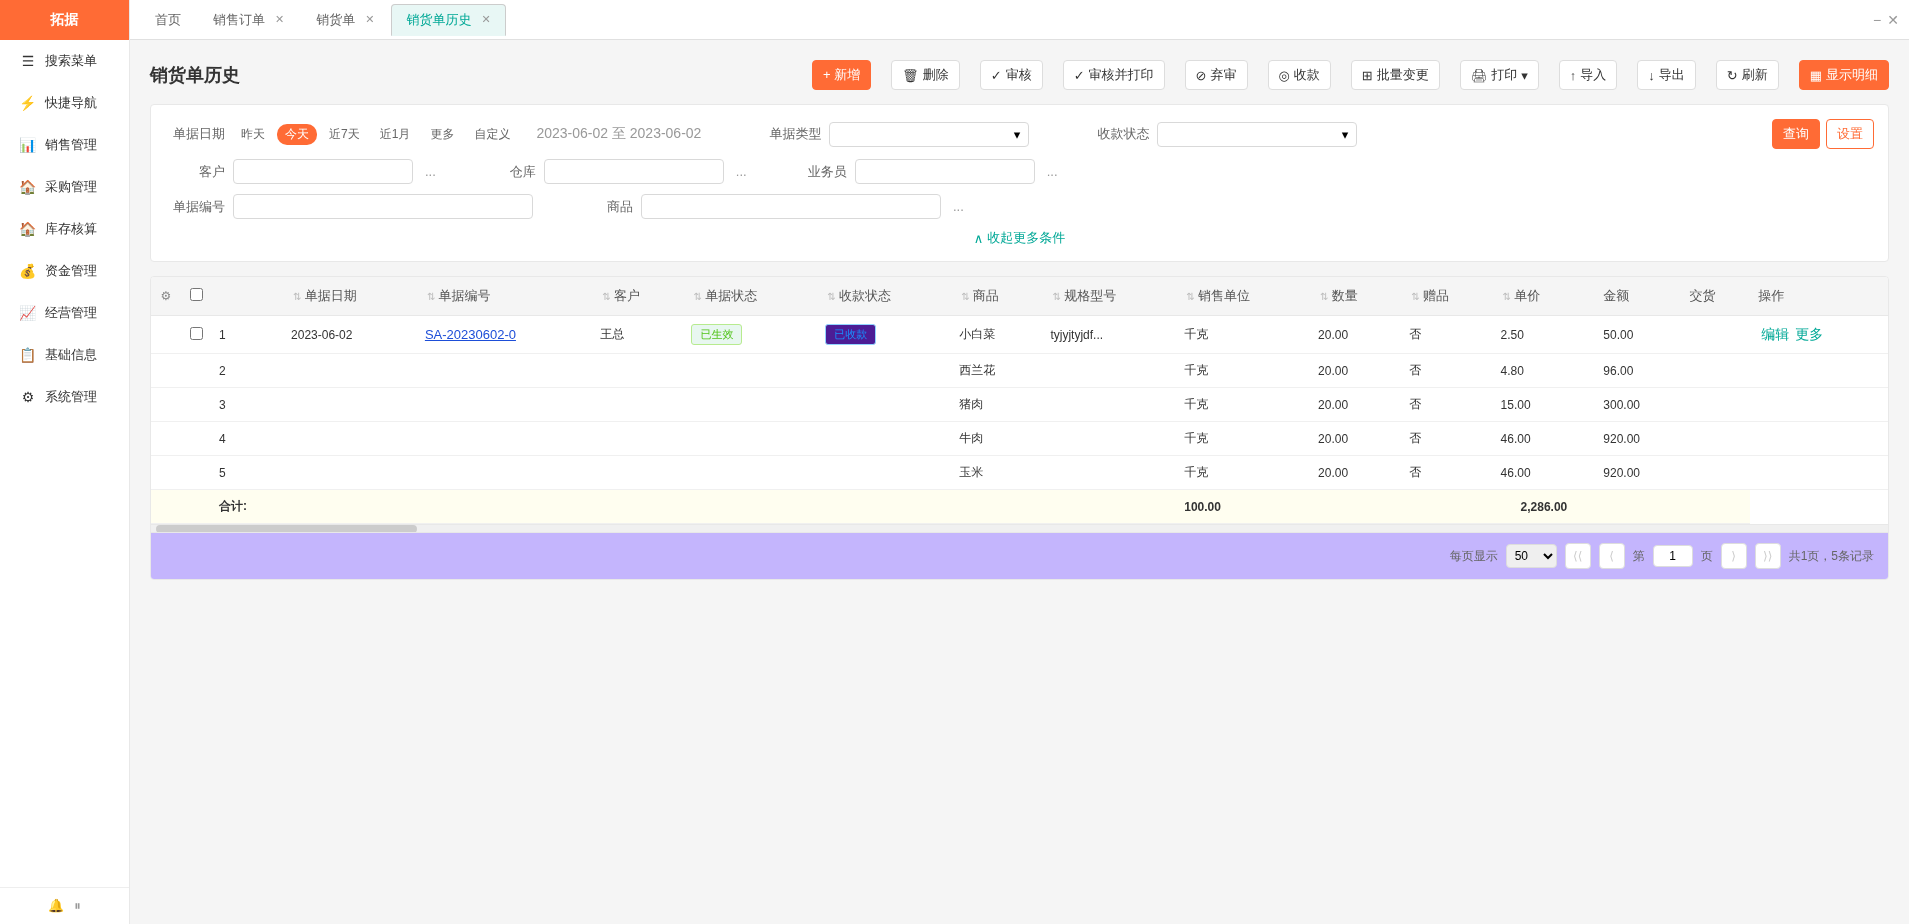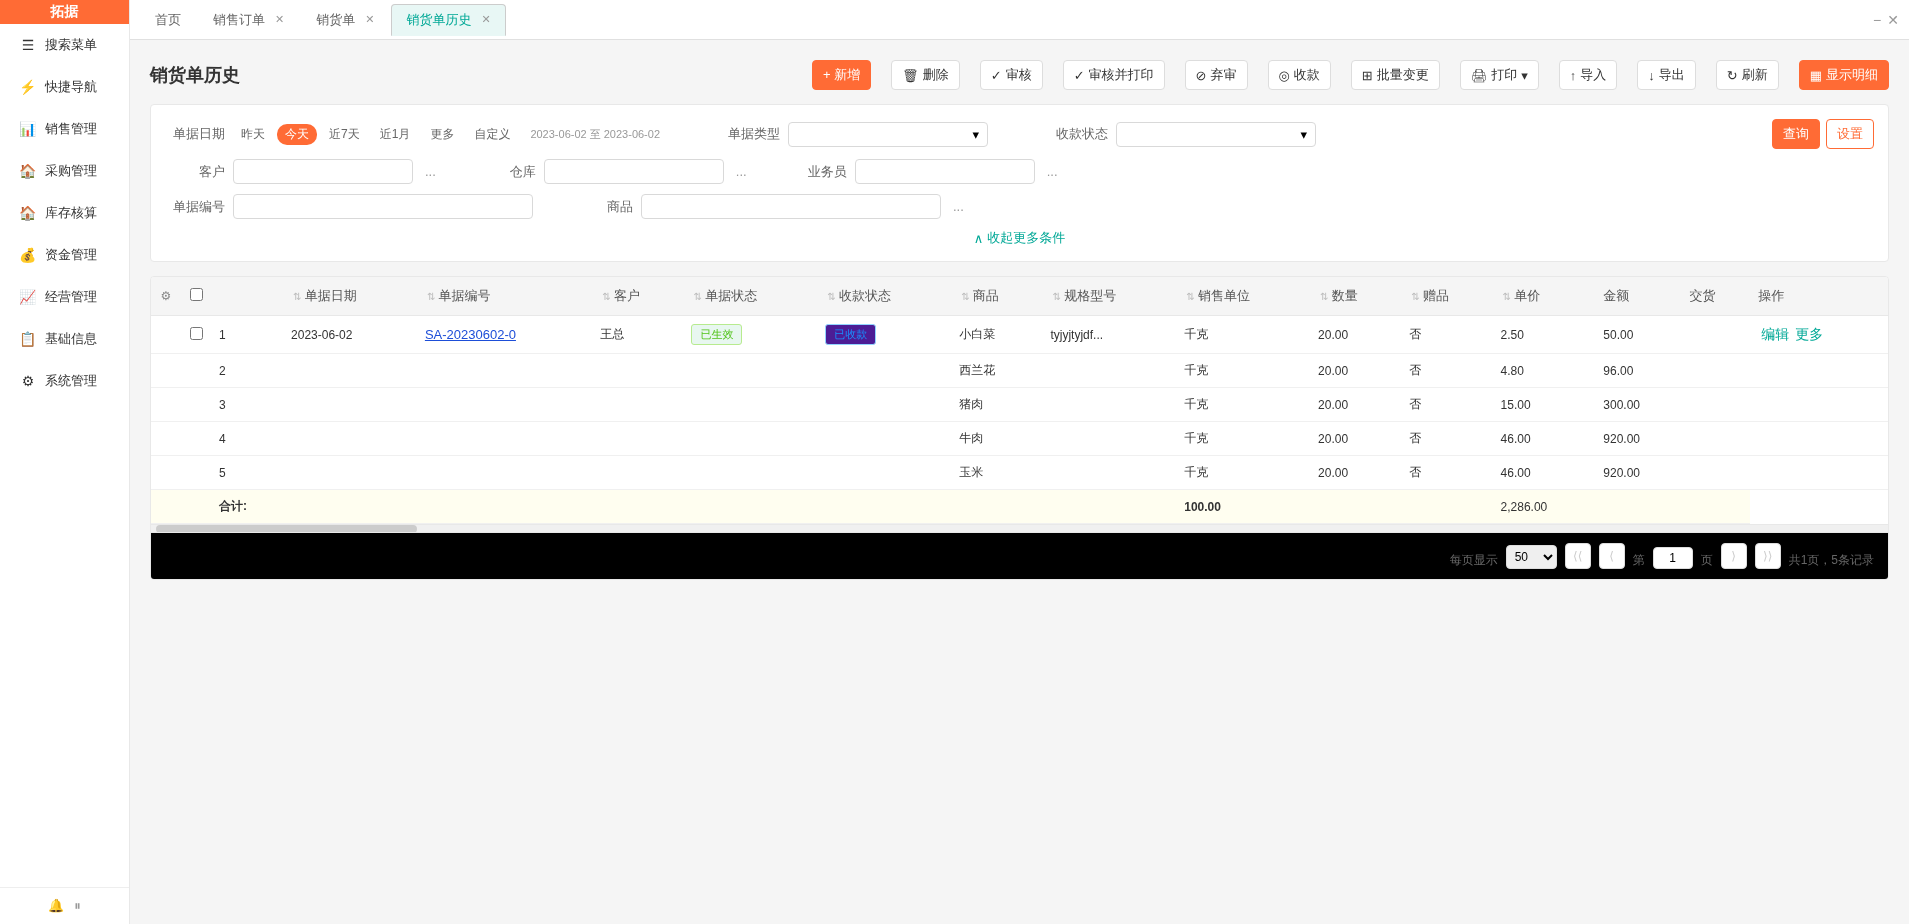--- a/index.html
+++ b/index.html
@@ -1,20 +1,20 @@
 <!DOCTYPE html>
 <html><head>
   <meta charset="utf-8">
   <style>
     * { box-sizing: border-box; margin: 0; padding: 0; font-family: 'Microsoft YaHei', Arial, sans-serif; font-size: 13px; }
     body { display: flex; height: 924px; overflow: hidden; background: #f5f5f5; }
 
     
     .sidebar { width: 130px; background: #fff; border-right: 1px solid #e8e8e8; display: flex; flex-direction: column; }
-    .sidebar-logo { height: 24px; background: #ff6b35; display: flex; align-items: center; justify-content: center; color: #fff; font-size: 14px; font-weight: bold; }
+    .sidebar-logo { height: 40px; background: #ff6b35; display: flex; align-items: center; justify-content: center; color: #fff; font-size: 14px; font-weight: bold; }
     .sidebar-item { display: flex; align-items: center; padding: 12px 16px; cursor: pointer; color: #333; gap: 8px; border-left: 3px solid transparent; }
     .sidebar-icon { width: 18px; height: 18px; display: flex; align-items: center; justify-content: center; font-size: 14px; }
     .sidebar-bottom { margin-top: auto; padding: 10px; display: flex; gap: 10px; border-top: 1px solid #eee; justify-content: center; }
 
     
     .main { flex: 1; display: flex; flex-direction: column; overflow: hidden; }
 
     
     .tab-bar { background: #fff; border-bottom: 1px solid #e0e0e0; display: flex; align-items: center; height: 40px; padding: 0 10px; gap: 2px; justify-content: flex-end; }
     .tab { display: flex; align-items: center; padding: 0 14px; height: 32px; border-radius: 4px 4px 0 0; cursor: pointer; color: #666; gap: 6px; font-size: 13px; border: 1px solid transparent; }
@@ -33,21 +33,21 @@
     .filter-area { background: #fff; border-radius: 4px; padding: 14px; margin-bottom: 14px; border: 1px solid #e8e8e8; }
     .filter-row { display: flex; align-items: center; gap: 20px; margin-bottom: 10px; flex-wrap: wrap; }
     .filter-row:last-child { margin-bottom: 0; }
     .filter-item { display: flex; align-items: center; gap: 8px; }
     .filter-label { color: #666; white-space: nowrap; min-width: 60px; text-align: right; }
     .filter-input { border: 1px solid #d9d9d9; border-radius: 4px; padding: 4px 8px; width: 160px; outline: none; color: #333; }
     .filter-select { border: 1px solid #d9d9d9; border-radius: 4px; padding: 4px 8px; width: 200px; display: flex; align-items: center; justify-content: space-between; cursor: pointer; background: #fff; }
     .date-group { display: flex; align-items: center; gap: 4px; }
     .date-tag { padding: 2px 8px; border-radius: 3px; cursor: pointer; color: #666; font-size: 12px; }
     .date-tag.active { background: #ff6b35; color: #fff; border-radius: 10px; }
-    .date-range { color: #999; font-size: 11px; margin-left: 4px; }
+    .date-range { color: #999; font-size: 14px; margin-left: 10px; }
     .filter-ellipsis { color: #999; cursor: pointer; margin-left: 4px; }
     .collapse-btn { display: flex; align-items: center; gap: 4px; color: #00a896; cursor: pointer; font-size: 12px; justify-content: center; margin-top: 6px; }
 
     
     .table-container { background: #fff; border-radius: 4px; border: 1px solid #e8e8e8; overflow: hidden; }
     table { width: 100%; border-collapse: collapse; }
     thead tr { background: #f5f5f5; }
     th { padding: 10px 8px; text-align: left; color: #555; font-weight: normal; border-bottom: 1px solid #e8e8e8; white-space: nowrap; font-size: 12px; position: relative; }
     th .sort-icon { color: #bbb; margin-left: 2px; font-size: 10px; }
     td { padding: 8px 8px; border-bottom: 1px solid #f0f0f0; color: #333; font-size: 12px; }
@@ -56,21 +56,21 @@
     .badge-blue { background: #4c1d95; color: #1890ff; border: 1px solid #91d5ff; }
     .settings-icon-cell { width: 30px; text-align: center; cursor: pointer; color: #888; }
     .checkbox-col { width: 30px; text-align: center; }
     .action-btn { color: #00a896; cursor: pointer; margin: 0 3px; font-size: 14px; }
 
     
     .summary-row { background: #fffef0; }
     .summary-row td { font-weight: bold; border-top: 1px solid #e8e8e8; margin-left: 48px; }
 
     
-    .pagination-bar { display: flex; align-items: flex-end; justify-content: flex-end; padding: 10px 14px; background: #000000; border-top: 1px solid #e8e8e8; gap: 8px; }
+    .pagination-bar { display: flex; align-items: center; justify-content: flex-end; padding: 10px 14px; background: #c4b5fd; border-top: 1px solid #e8e8e8; gap: 8px; }
     .page-btn { width: 26px; height: 26px; display: flex; align-items: center; justify-content: center; border: 1px solid #ddd; border-radius: 4px; cursor: pointer; color: #333; background: #fff; font-size: 12px; }
     .page-btn.disabled { color: #ccc; cursor: not-allowed; }
     .page-input { width: 40px; text-align: center; border: 1px solid #ddd; border-radius: 4px; padding: 3px 4px; font-size: 12px; }
     .page-select { border: 1px solid #ddd; border-radius: 4px; padding: 3px 4px; font-size: 12px; }
     .page-info { color: #666; font-size: 12px; }
 
     
     .scroll-bar { height: 8px; background: #f0f0f0; border-top: 1px solid #e8e8e8; }
     .scroll-thumb { height: 8px; background: #ccc; border-radius: 4px; width: 15%; margin-left: 5px; }
     .link-text { color: #1d4ed8; cursor: pointer; text-decoration: underline; }
@@ -428,21 +428,21 @@
     </tr>
           </tbody>
         <tfoot>
           <tr class="summary-row">
             <td colspan="2"></td>
             <td colspan="1" style="font-weight:bold;">合计:</td>
             <td colspan="7"></td>
             <td style="font-weight:bold;">100.00</td>
             <td></td>
             <td></td>
-            <td style="font-weight:normal;">2,286.00</td>
+            <td style="font-weight:bold;text-align:center;">2,286.00</td>
             <td></td>
             <td></td>
           </tr>
         </tfoot>
       </table>
 
       <div class="scroll-bar">
         <div class="scroll-thumb"></div>
       </div>
 

